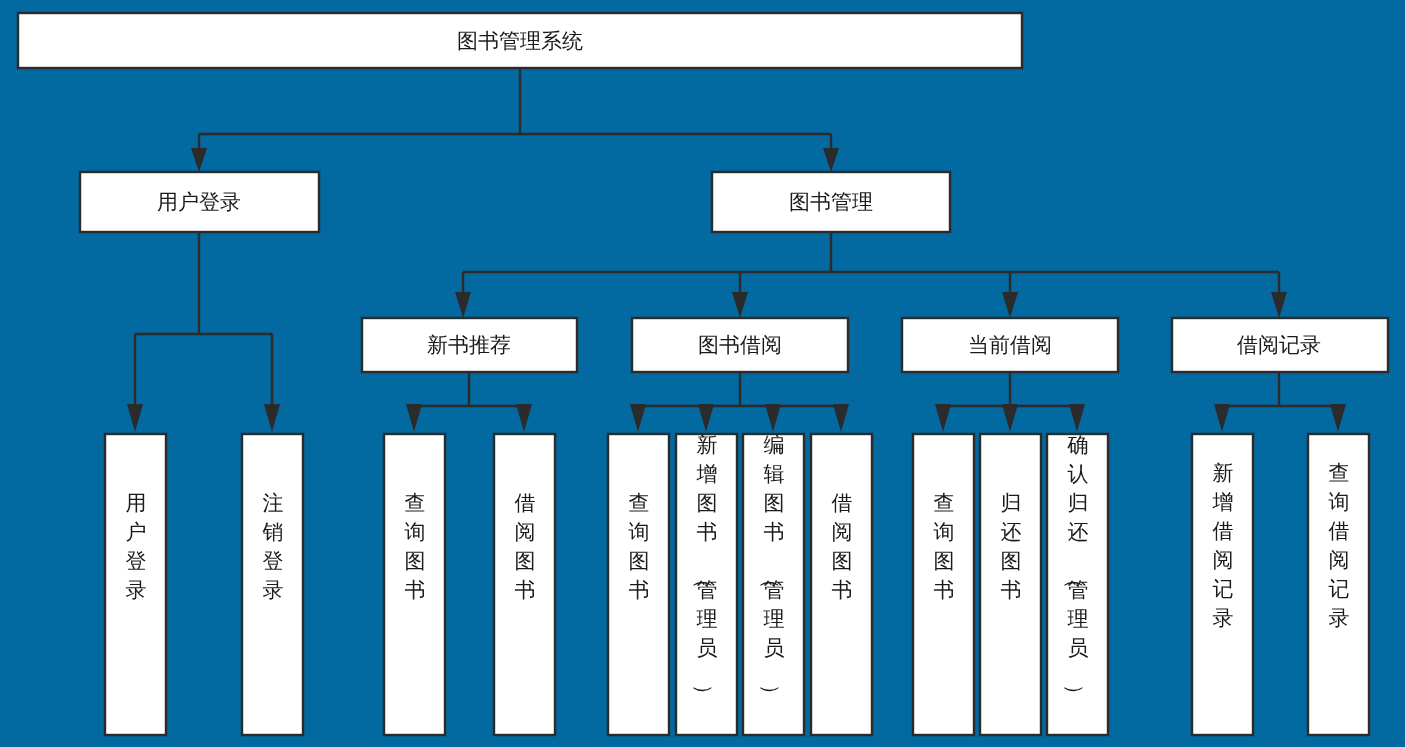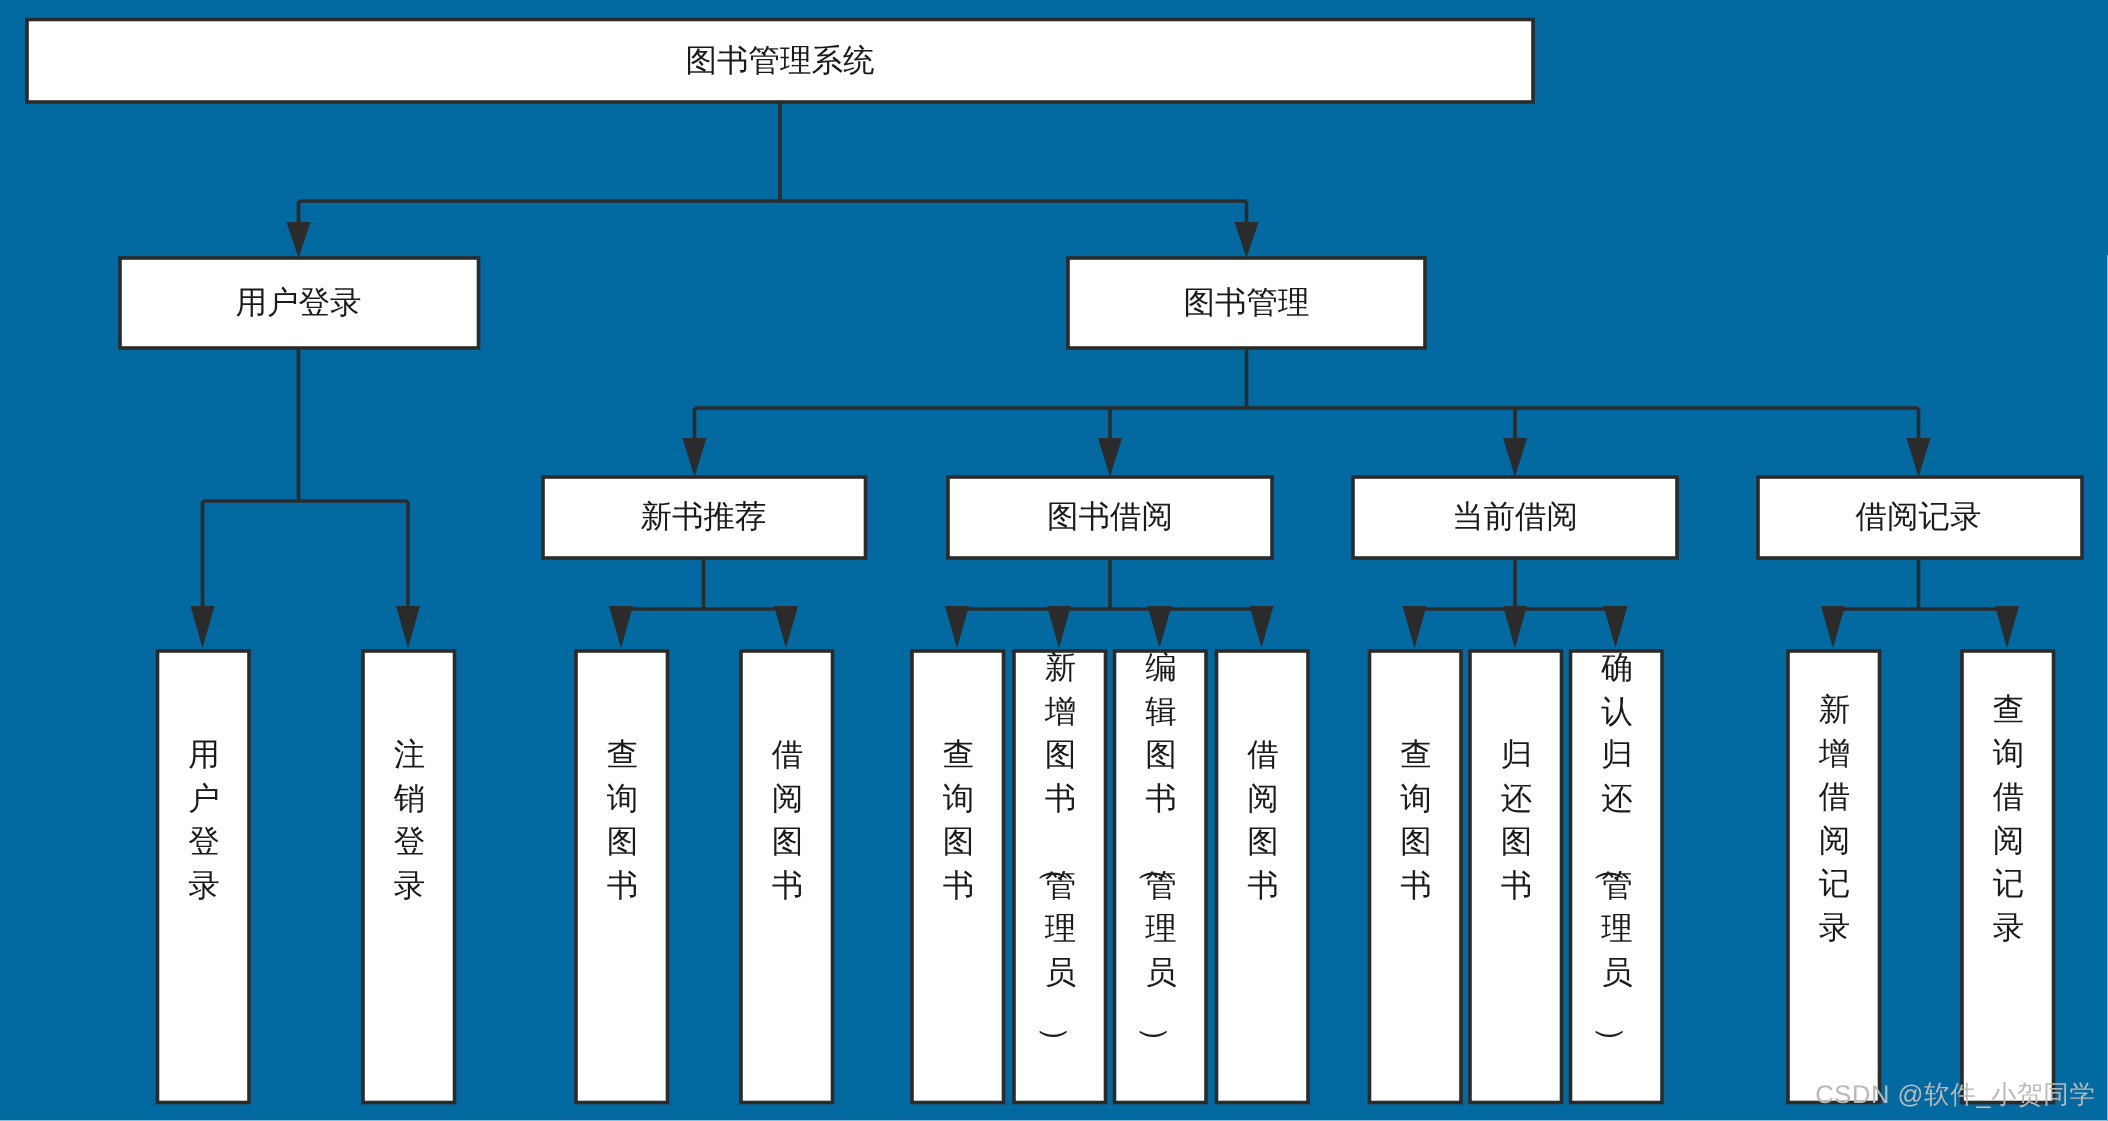--- a/index.html
+++ b/index.html
@@ -230,15 +230,14 @@
       <text class="node-label-vertical" x="1223" y="480"><tspan x="1223" y="480">新</tspan><tspan x="1223" y="509">增</tspan><tspan x="1223" y="538">借</tspan><tspan x="1223" y="567">阅</tspan><tspan x="1223" y="596">记</tspan><tspan x="1223" y="625">录</tspan></text>
     </g>
 
     <g>
       <rect class="node-box" x="1308" y="434" width="61" height="301"></rect>
       <text class="node-label-vertical" x="1339" y="480"><tspan x="1339" y="480">查</tspan><tspan x="1339" y="509">询</tspan><tspan x="1339" y="538">借</tspan><tspan x="1339" y="567">阅</tspan><tspan x="1339" y="596">记</tspan><tspan x="1339" y="625">录</tspan></text>
     </g>
 
   </svg>
 
-  <div class="watermark">CSDN @软件_小贺同学</div>
 
 </div>
 
 </body></html>

